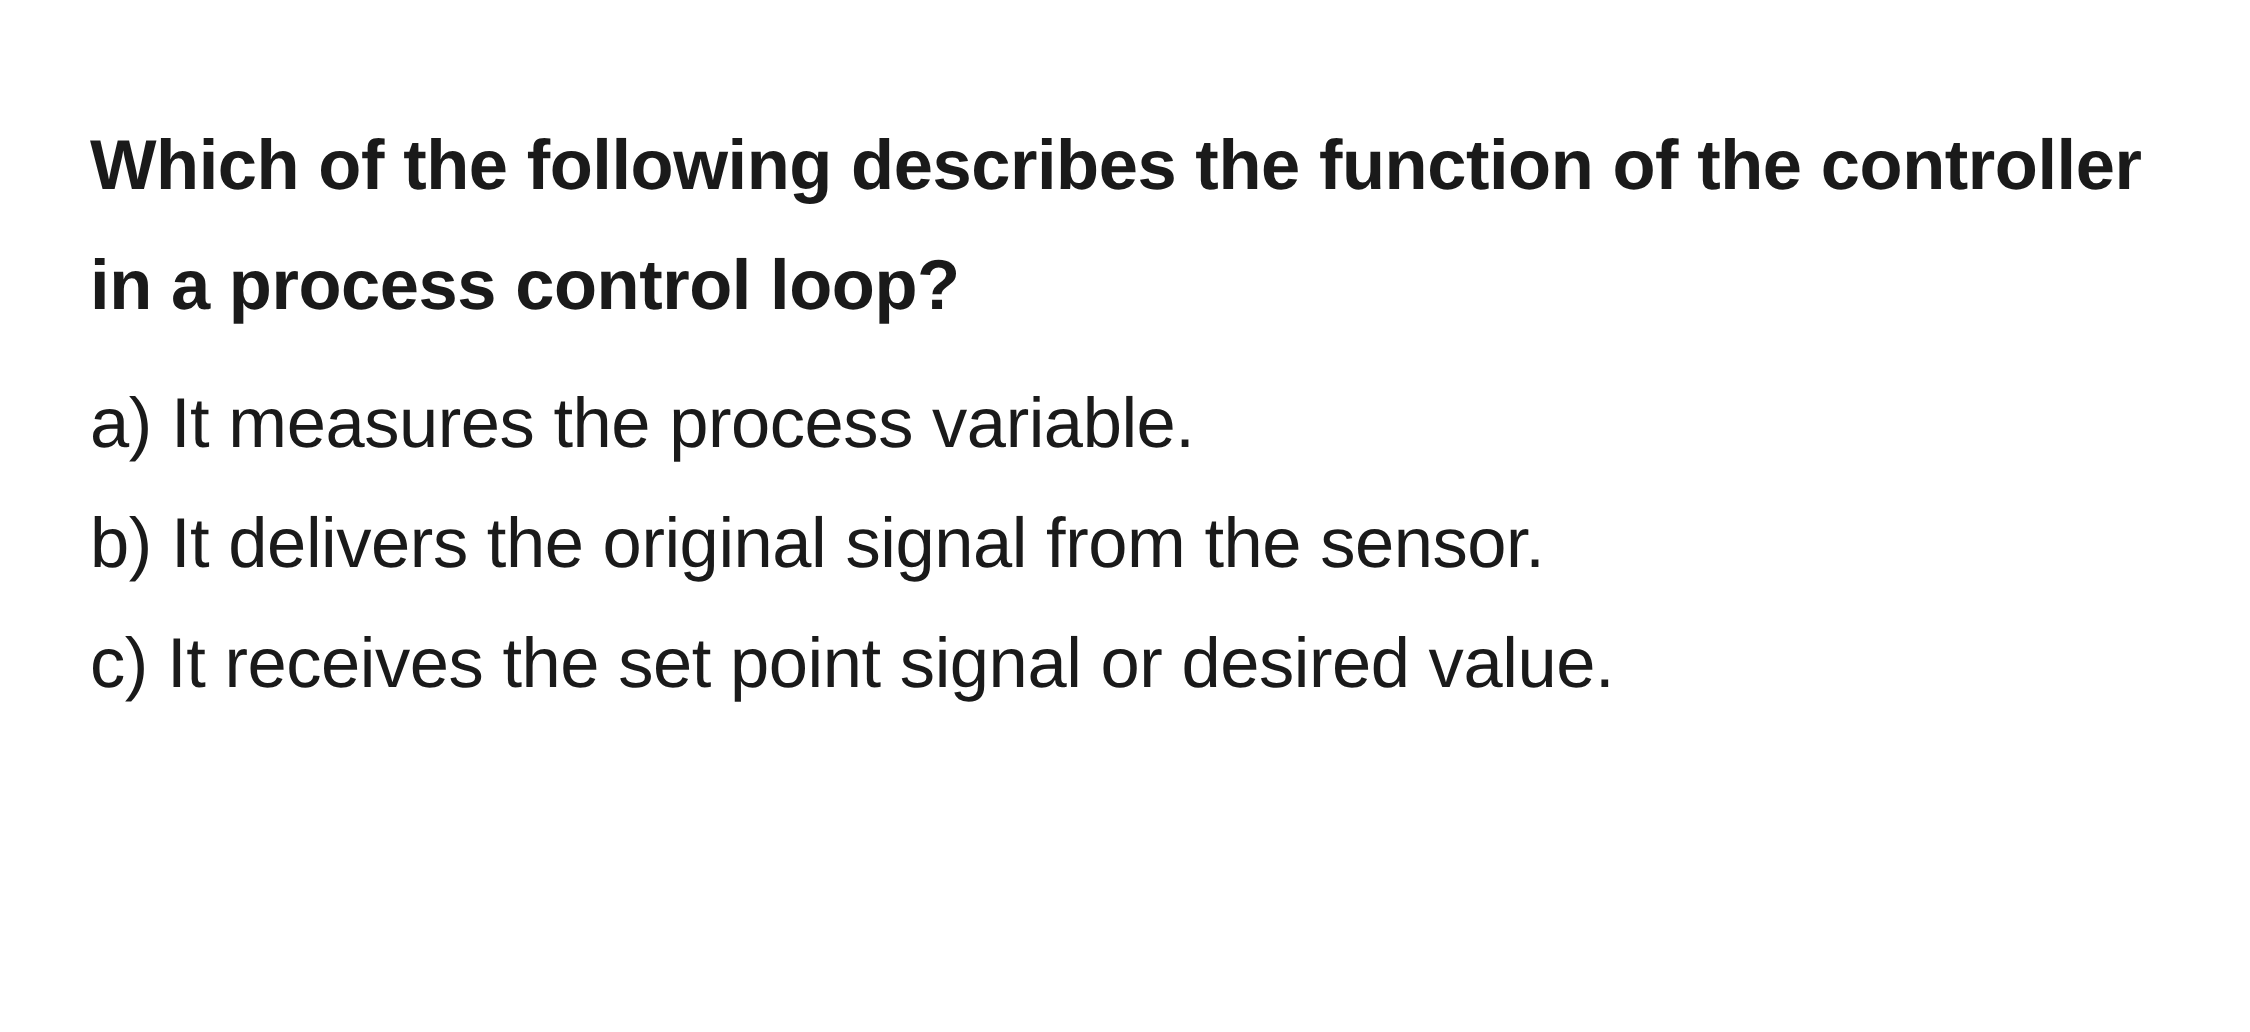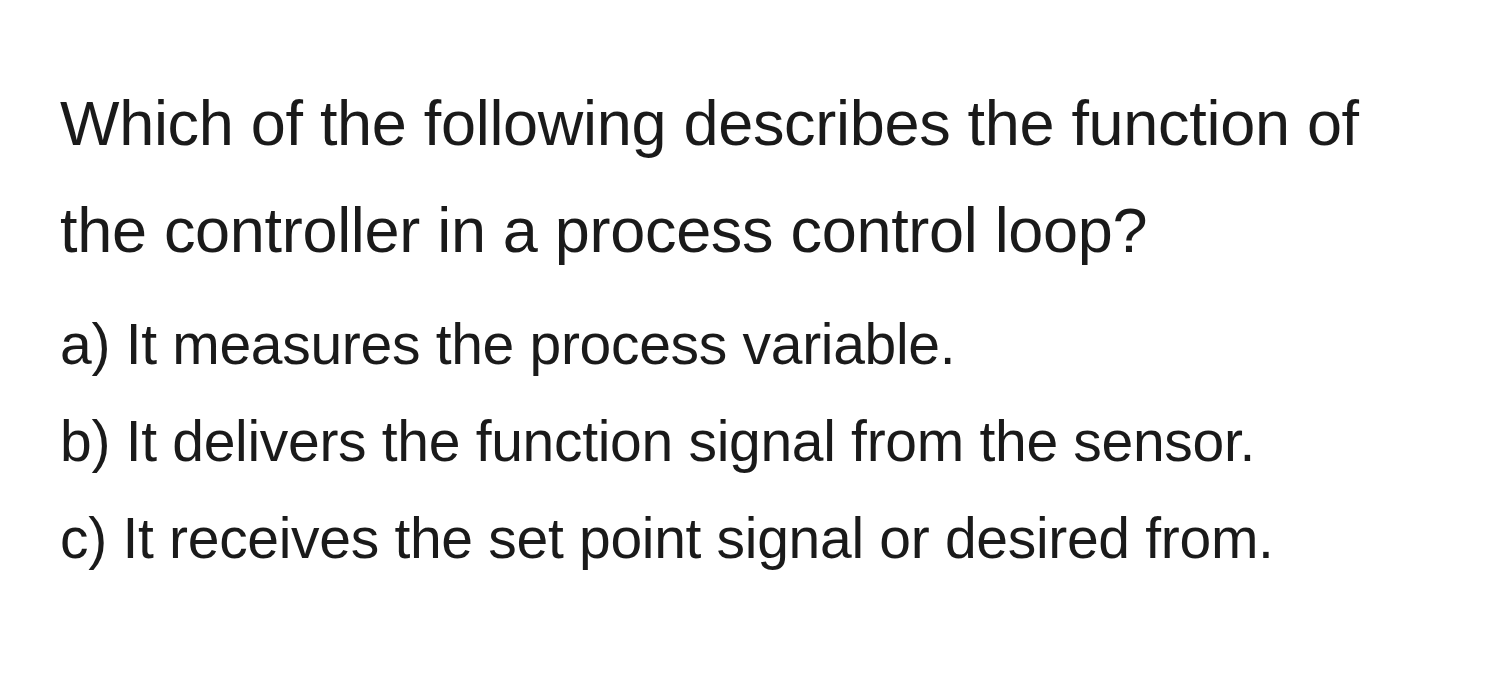--- a/index.html
+++ b/index.html
@@ -13,43 +13,43 @@
       background-color: #ffffff;
       font-family: -apple-system, BlinkMacSystemFont, "Segoe UI", Helvetica, Arial, sans-serif;
       padding: 70px 60px;
       color: #1a1a1a;
     }
     .question-container {
       display: flex;
       flex-direction: column;
     }
     .question-text {
-      font-size: 63px;
+      font-size: 47px;
       line-height: 1.7;
-      font-weight: 400;
+      font-weight: 700;
       letter-spacing: -0.3px;
       margin-bottom: 12px;
     }
     .option {
-      font-size: 57px;
+      font-size: 47px;
       line-height: 1.7;
       font-weight: 400;
       letter-spacing: -0.3px;
     }
   </style>
 </head>
 <body>
 
 <div class="question-container">
   <div class="question-text">Which of the following describes the function of the controller in a process control loop?</div>
   <div class="option">
     <span>a)</span>
     <span>It measures the process variable.</span>
   </div>
   <div class="option">
     <span>b)</span>
-    <span>It delivers the function signal from the sensor.</span>
+    <span>It delivers the original signal from the sensor.</span>
   </div>
   <div class="option">
     <span>c)</span>
-    <span>It receives the set point signal or desired from.</span>
+    <span>It receives the set point signal or desired value.</span>
   </div>
 </div>
 
 </body></html>

